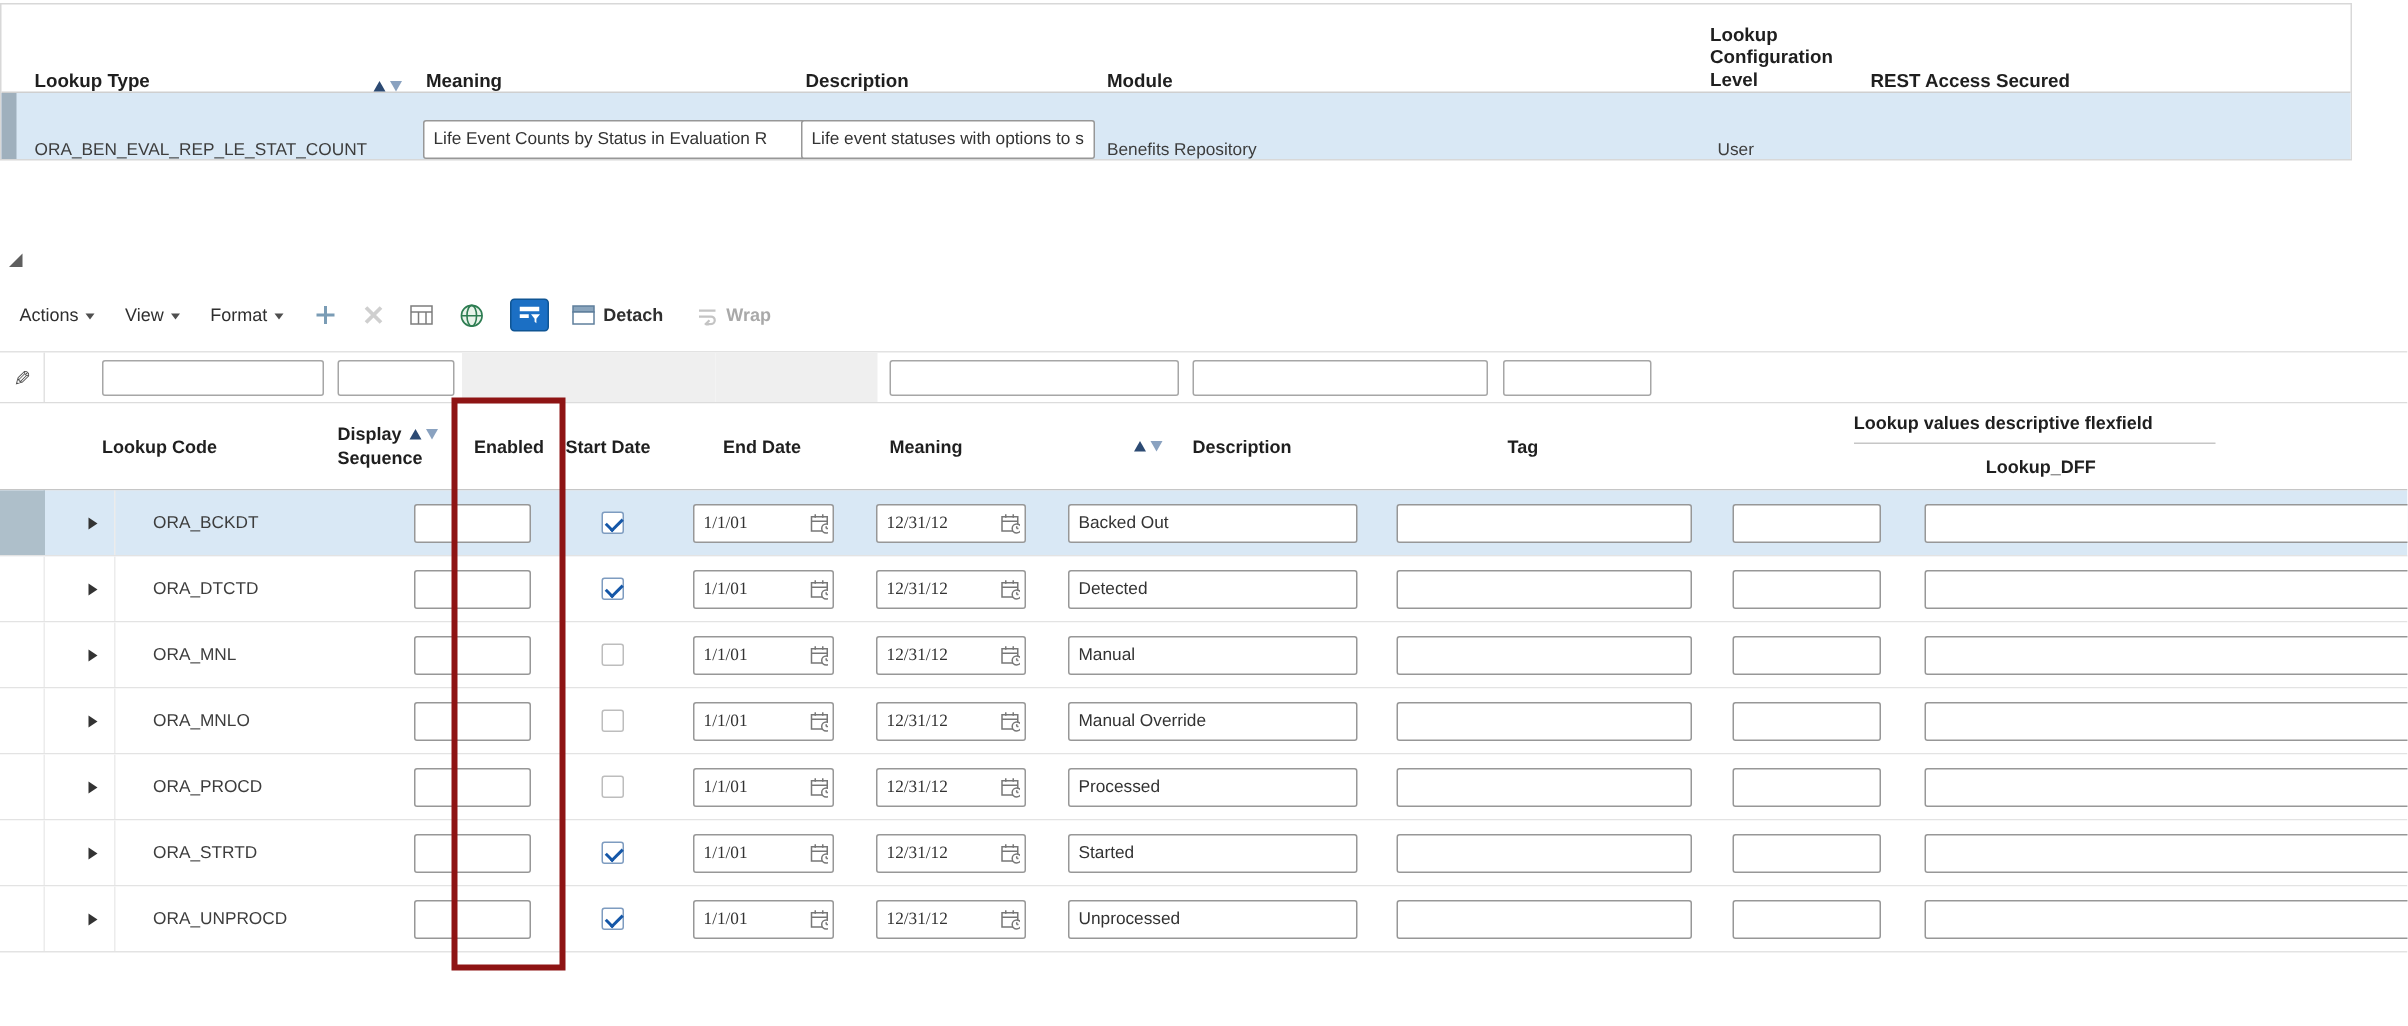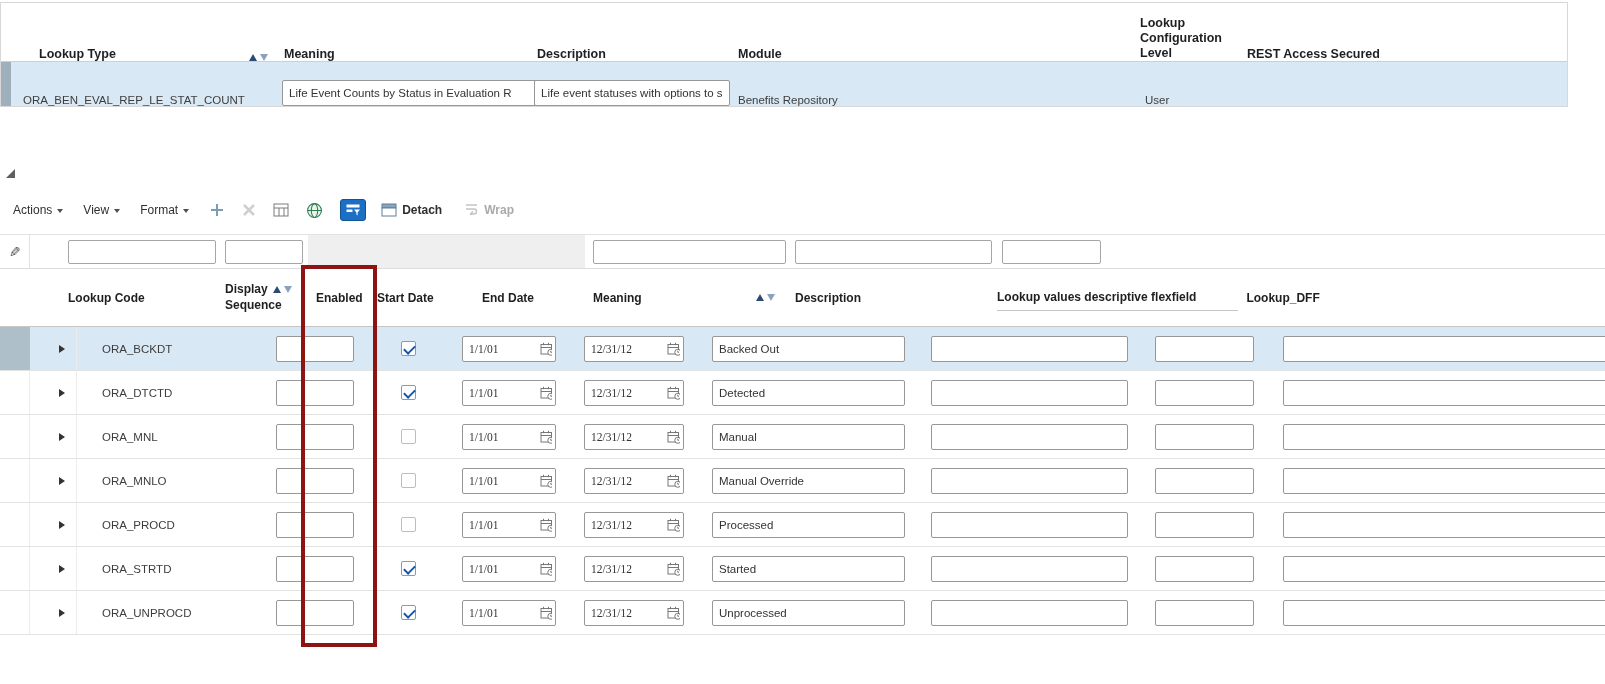--- a/index.html
+++ b/index.html
@@ -16,21 +16,21 @@
     border-bottom: 1px solid #cfcfcf; font-weight: bold; font-size: 12.5px; color: #1f1f1f;
   }
   .lt-row { display: flex; align-items: center; height: 44px; background: #d9e8f5; }
   .ltc { height: 100%; display: flex; align-items: flex-end; }
   .ltc.c1 { width: 283px; }
   .ltc.c2 { width: 253px; }
   .ltc.c3 { width: 201px; }
   .ltc.c4 { width: 402px; }
   .ltc.c5 { width: 107px; }
   .ltc.c6 { flex: 1; }
-  .lt-header .c1 { justify-content: space-between; padding-left: 38px; padding-right: 16px; }
+  .lt-header .c1 { justify-content: space-between; padding-left: 22px; padding-right: 16px; }
   .lt-header .c5 span { display: inline-block; width: 92px; line-height: 1.2; }
   .lt-row .c1 { padding-left: 0; }
   .selbar { width: 10px; align-self: stretch; background: #9fb0bd; margin-right: 12px; }
   .plain { font-size: 11.5px; color: #3d3d3d; }
   .lt-row .c5 .plain { margin-left: 5px; margin-top: 32px; }
   .lt-row .c6 .plain { margin-left: 7px; }
 
   .tinput {
     height: 26px; border: 1px solid #979797; border-radius: 2px; padding: 0 6px;
     font-family: "Liberation Sans", sans-serif; font-size: 11.5px; color: #333; background: #fff;
@@ -49,21 +49,21 @@
   
   .toolbar { display: flex; align-items: center; margin: 18px 0 0 13px; height: 28px; }
   .menu { display: flex; align-items: center; gap: 5px; margin-right: 20px; font-size: 12px; color: #2f2f2f; cursor: default; }
   .caret { width: 0; height: 0; border-left: 3.5px solid transparent; border-right: 3.5px solid transparent; border-top: 4px solid #4f4f4f; margin-top: 2px; }
   .tbicon { display: inline-flex; align-items: center; justify-content: center; margin-right: 17px; }
   .qbe-btn {
     width: 26px; height: 22px; background: #1b6fc4; border: 1px solid #0f5594; border-radius: 3px;
     display: inline-flex; align-items: center; justify-content: center; margin-right: 15px;
   }
   .tb-label { font-size: 12px; font-weight: bold; color: #2f2f2f; }
-  .tb-group { display: flex; align-items: flex-start; gap: 5px; margin-right: 22px; }
+  .tb-group { display: flex; align-items: flex-end; gap: 5px; margin-right: 22px; }
   .tb-group.disabled .tb-label { color: #a9a9a9; }
 
   
   .codes-table { position: relative; margin-top: 10px; width: 1605px; border-top: 1px solid #e2e2e2; }
 
   .cc-sel { width: 30px; flex: none; }
   .cc-exp { width: 30px; flex: none; }
   .cc-code { width: 158px; flex: none; }
   .cc-seq { width: 90px; flex: none; }
   .cc-en { width: 64px; flex: none; }
@@ -90,21 +90,21 @@
   .h-code { padding-left: 8px; }
   .h-seq  { padding-left: 7px; }
   .h-seq .two-line { line-height: 1.3; }
   .h-seq .line1 { display: flex; align-items: center; gap: 5px; }
   .h-en   { padding-left: 8px; }
   .h-start{ padding-left: 5px; }
   .h-end  { padding-left: 5px; }
   .h-mean { padding-left: 8px; padding-right: 15px; justify-content: space-between; }
   .h-desc { padding-left: 5px; }
   .h-tag  { padding-left: 8px; }
-  .h-dff  { flex-direction: row; align-items: stretch; padding: 0; }
+  .h-dff  { flex-direction: column; align-items: stretch; padding: 0; }
   .dff-group { height: 27px; display: flex; align-items: center; justify-content: flex-end; padding-right: 42px; border-bottom: 1px solid #c6c6c6; }
   .dff-sub { flex: 1; display: flex; align-items: center; padding-left: 8px; }
 
   .trow { display: flex; align-items: center; height: 44px; border-bottom: 1px solid #e3e3e3; background: #fff; gap: 17px; }
   .trow .cc-sel, .trow .cc-exp { align-self: stretch; display: flex; align-items: center; justify-content: center; border-right: 1px solid #ececec; }
   .trow.selected { background: #d9e8f5; }
   .trow.selected .cc-sel { background: #aebfca; border-right-color: #aebfca; }
   .expander { width: 0; height: 0; border-left: 6px solid #333; border-top: 4.5px solid transparent; border-bottom: 4.5px solid transparent; }
   .cell-code { padding-left: 8px; font-size: 11.5px; color: #3d3d3d; }
   .cc-seq .tinput { width: 78px; margin-left: 7px; }
@@ -300,20 +300,23 @@
     <div class="cc-mean h-mean">
       <span>Meaning</span>
       <span class="sort">
         <span class="tri-up"></span>
         <span class="tri-down"></span>
       </span>
     </div>
     <div class="cc-desc h-desc">
       <span>Description</span>
     </div>
+    <div class="cc-tag h-tag">
+      <span>Tag</span>
+    </div>
     <div class="cc-dff h-dff">
       <div class="dff-group">
         <span>Lookup values descriptive flexfield</span>
       </div>
       <div class="dff-sub">
         <span>Lookup_DFF</span>
       </div>
     </div>
   </div>
 

